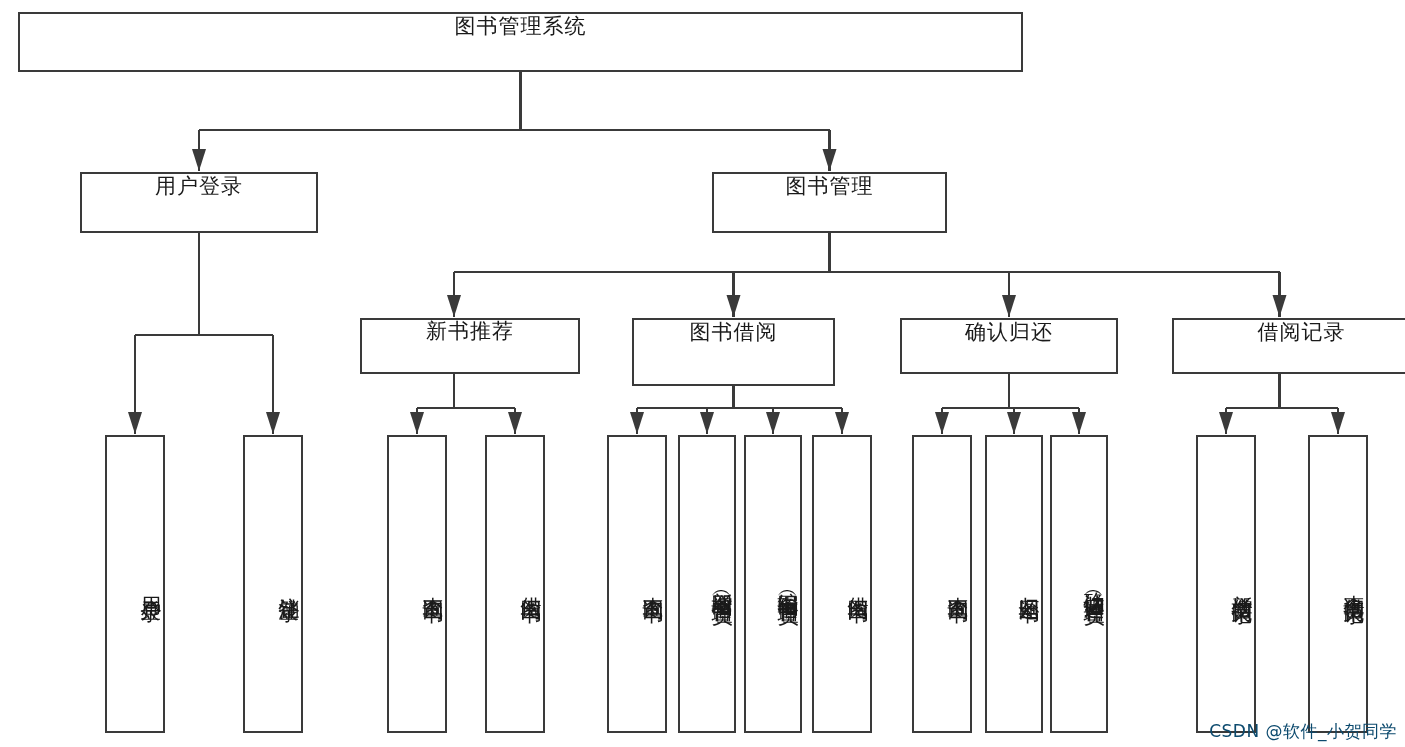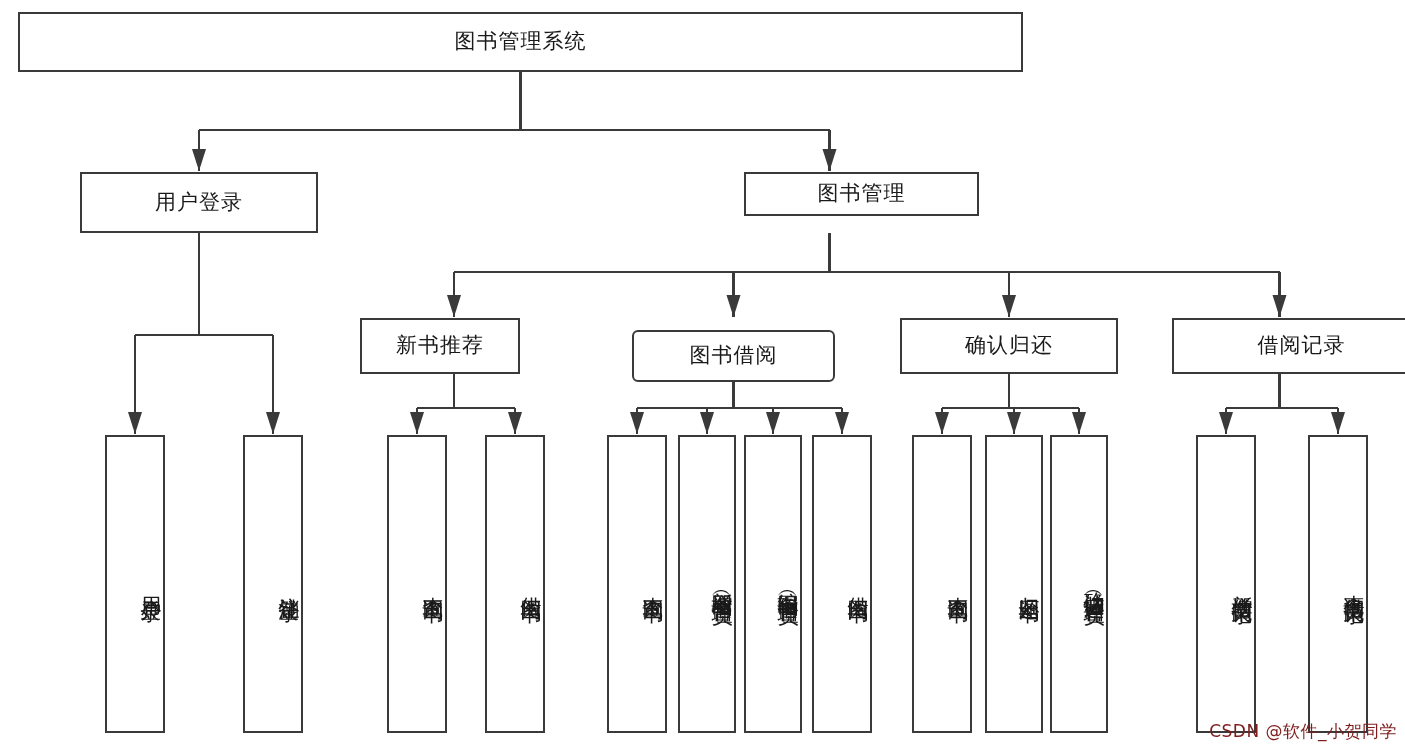--- a/index.html
+++ b/index.html
@@ -22,21 +22,20 @@
     width: 1405px;
     height: 747px;
     pointer-events: none;
   }
   .node {
     position: absolute;
     box-sizing: border-box;
     border: 2px solid #3a3a3a;
     background: #ffffff;
     display: flex;
-    align-items: center;
     justify-content: center;
     color: #1a1a1a;
   }
   .node.horiz {
     font-size: 21px;
     line-height: 1.2;
     letter-spacing: 1px;
   }
   .node.vert {
     writing-mode: vertical-rl;
@@ -52,21 +51,21 @@
   .node.vert .vlabel {
     writing-mode: vertical-rl;
     text-orientation: upright;
     white-space: normal;
   }
   #watermark {
     position: absolute;
     right: 8px;
     bottom: 4px;
     font-size: 17px;
-    color: #7f1d1d;
+    color: #0c4a6e;
     letter-spacing: 0.5px;
     white-space: nowrap;
     font-family: "DejaVu Sans", "Liberation Sans", sans-serif;
   }
 </style>
 </head>
 <body>
 
 <div id="canvas">
 
@@ -125,27 +124,27 @@
       <path d="M 1331 412 L 1345 412 L 1338 434 Z" fill="#3a3a3a"></path>
     </svg>
 
   <div id="nodes">
       <div class="node horiz" style="left: 18px; top: 12px; width: 1005px; height: 60px;">
         <span>图书管理系统</span>
       </div>
       <div class="node horiz" style="left: 80px; top: 172px; width: 238px; height: 61px;">
         <span>用户登录</span>
       </div>
-      <div class="node horiz" style="left: 744px; top: 172px; width: 235px; height: 44px;">
+      <div class="node horiz" style="left: 712px; top: 172px; width: 235px; height: 61px;">
         <span>图书管理</span>
       </div>
-      <div class="node horiz" style="left: 360px; top: 318px; width: 160px; height: 56px;">
+      <div class="node horiz" style="left: 360px; top: 318px; width: 220px; height: 56px; font-family: Liberation Mono, monospace;">
         <span>新书推荐</span>
       </div>
-      <div class="node horiz" style="left: 632px; top: 330px; width: 203px; height: 52px; border-radius: 6px;">
+      <div class="node horiz" style="left: 632px; top: 318px; width: 203px; height: 68px;">
         <span>图书借阅</span>
       </div>
       <div class="node horiz" style="left: 900px; top: 318px; width: 218px; height: 56px;">
         <span>确认归还</span>
       </div>
       <div class="node horiz" style="left: 1172px; top: 318px; width: 259px; height: 56px;">
         <span>借阅记录</span>
       </div>
       <div class="node vert" style="left: 105px; top: 435px; width: 60px; height: 298px;">
         <span class="vlabel">用户登录</span>

